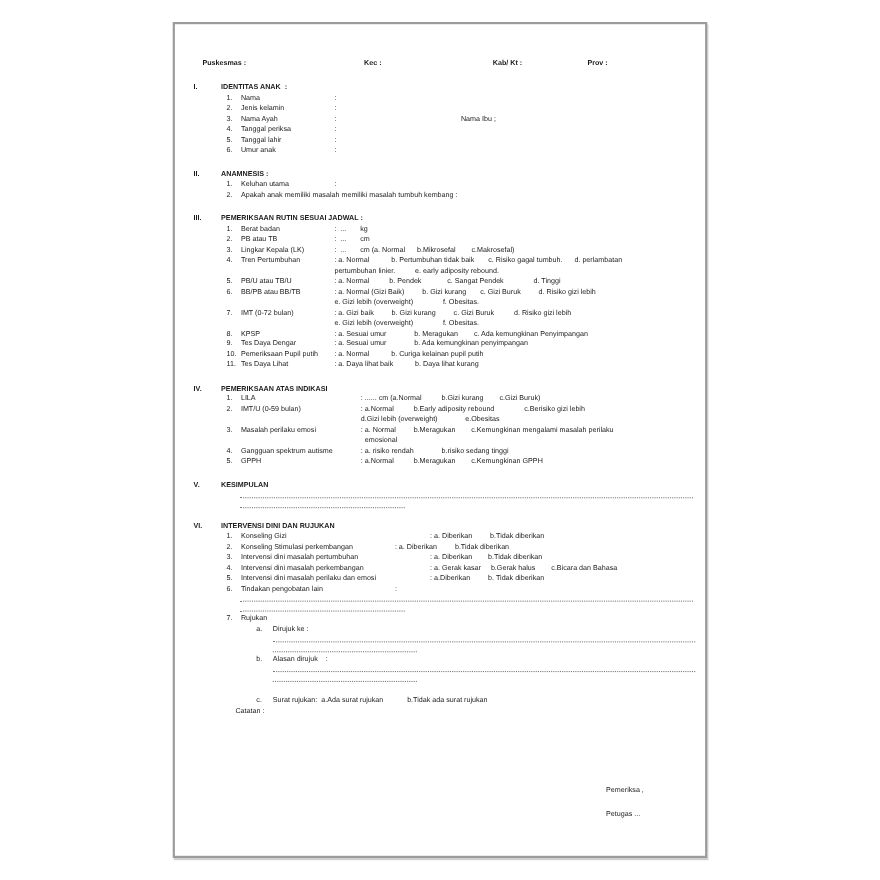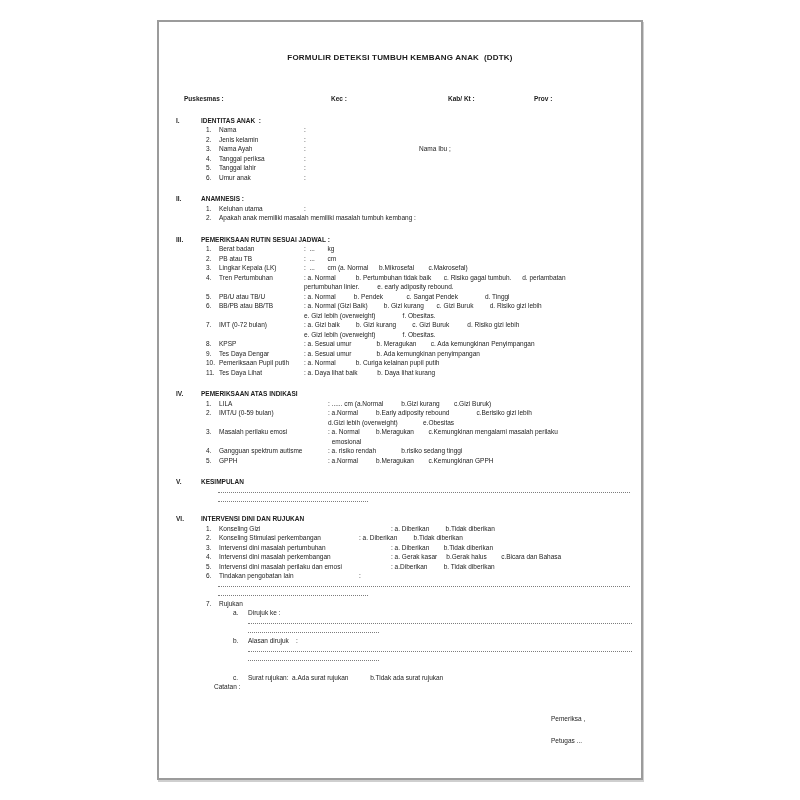--- a/index.html
+++ b/index.html
@@ -36,21 +36,20 @@
   .blank-row{height:9.5px;}
   .catatan{margin-left:55px;white-space:pre;}
   .signoff{position:absolute;left:392px;white-space:pre;}
   .signoff.pemeriksa{top:692px;}
   .signoff.petugas{top:714px;}
 </style>
 </head>
 <body>
 
 <div class="page">
-  <div class="title">FORMULIR DETEKSI TUMBUH KEMBANG ANAK  (DDTK)</div>
 
   <div class="header-row">
     <span>Puskesmas :</span>
     <span>Kec :</span>
     <span>Kab/ Kt :</span>
     <span>Prov :</span>
   </div>
 
   <div>
       <div class="section">

